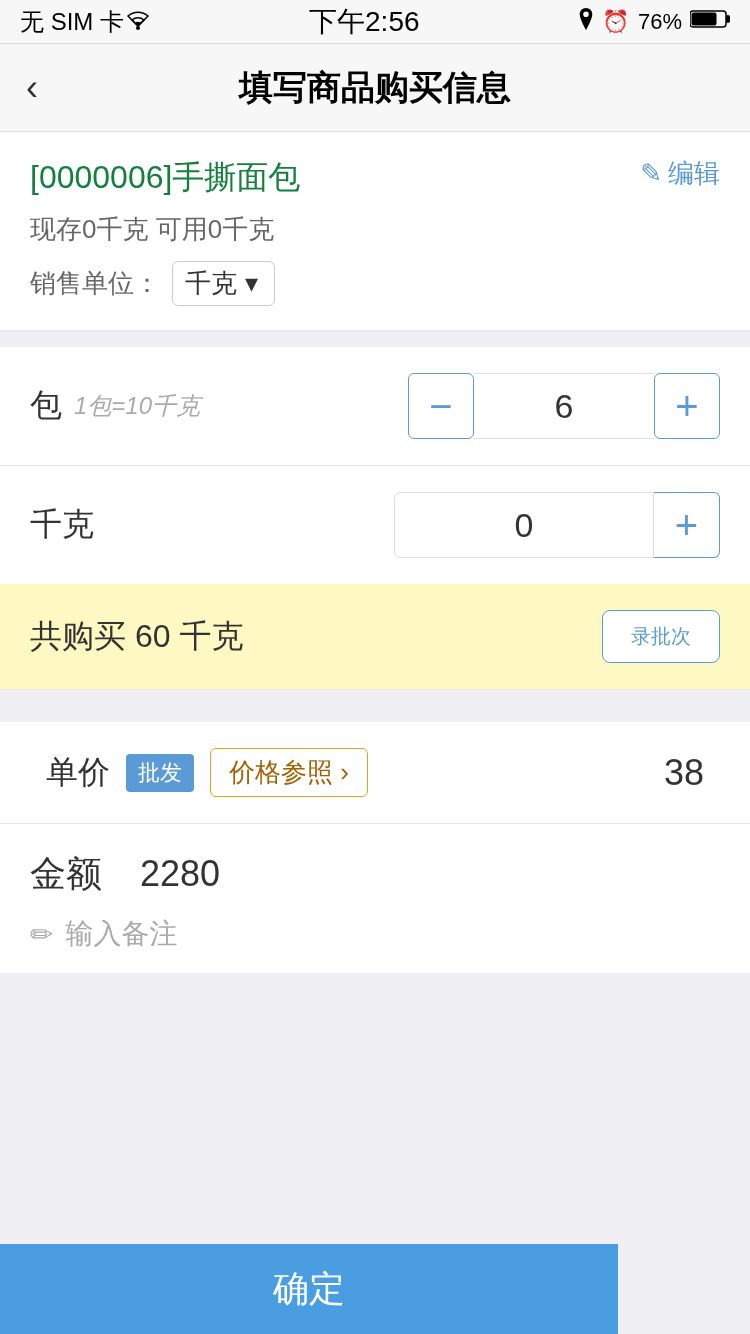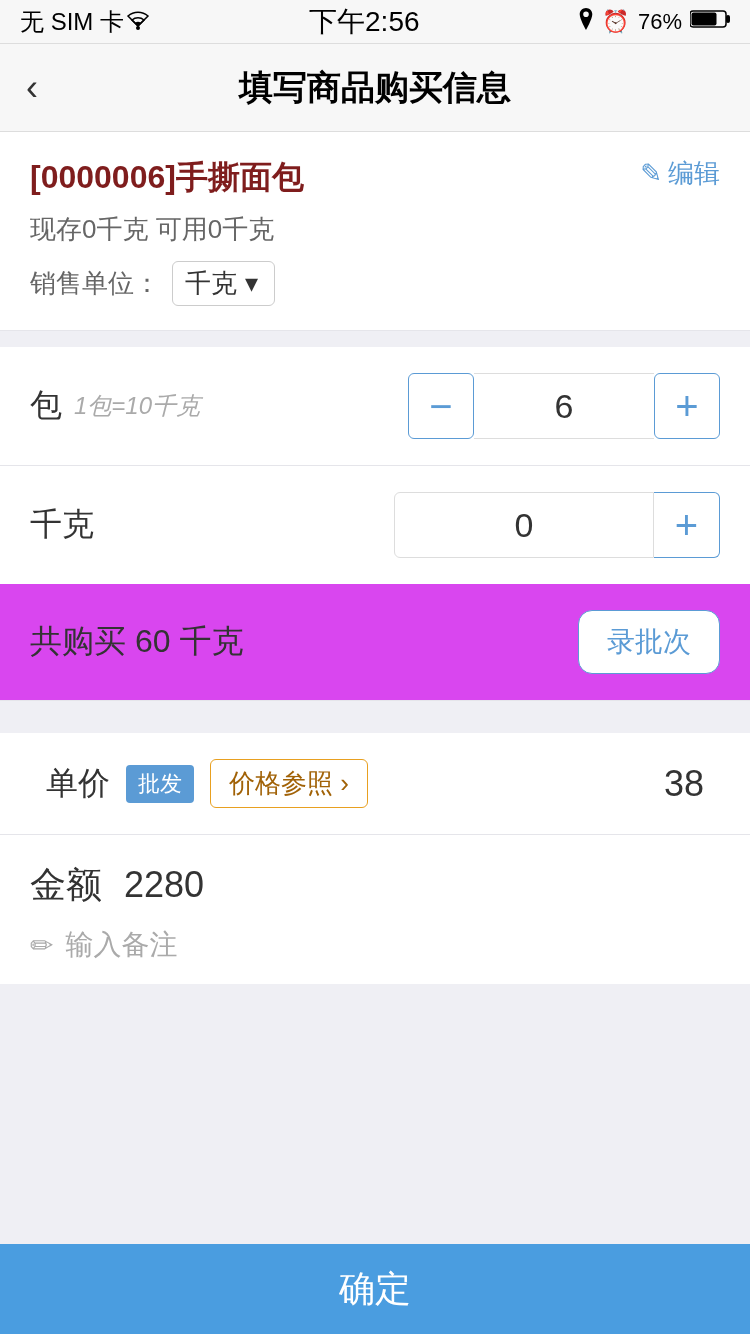--- a/index.html
+++ b/index.html
@@ -70,22 +70,22 @@
       border-radius: 8px;
       display: flex;
       align-items: center;
       justify-content: center;
       flex-shrink: 0;
       overflow: hidden;
     }
     .product-info { flex: 1; }
     .product-name {
       font-size: 32px;
-      font-weight: 700;
-      color: #7f1d1d;
+      font-weight: 400;
+      color: #15803d;
       margin-bottom: 12px;
     }
     .product-stock {
       font-size: 26px;
       color: #666;
       margin-bottom: 14px;
     }
     .product-unit-row {
       display: flex;
       align-items: center;
@@ -183,37 +183,37 @@
       border: 1px solid #ddd;
       border-radius: 6px 0 0 6px;
       text-align: center;
       font-size: 34px;
       color: #333;
       background: #fff;
     }
 
     
     .summary-section {
-      background: #d946ef;
+      background: #fef9c3;
       padding: 26px 30px;
       display: flex;
       align-items: center;
       justify-content: space-between;
       border-bottom: 1px solid #e5e5ea;
     }
     .summary-text {
       font-size: 32px;
       color: #333;
     }
     .batch-btn {
       border: 1px solid #5b9bd5;
       color: #5b9bd5;
-      font-size: 28px;
+      font-size: 20px;
       padding: 12px 28px;
-      border-radius: 14px;
+      border-radius: 8px;
       background: #fff;
       cursor: pointer;
     }
 
     
     .price-section {
       background: #fff;
       margin-top: 16px;
       padding: 26px 46px;
       display: flex;
@@ -275,21 +275,21 @@
       flex: 1;
       background: #efeff4;
       min-height: 300px;
     }
 
     
     .confirm-bar {
       position: fixed;
       bottom: 0;
       left: 0;
-      width: 750px;
+      width: 618px;
       height: 90px;
       background: #4a9de0;
       display: flex;
       align-items: center;
       justify-content: center;
       cursor: pointer;
     }
     .confirm-text {
       font-size: 36px;
       color: #fff;
@@ -395,21 +395,21 @@
     <span class="price-tag">批发</span>
     <button class="price-ref-btn">
       <span>价格参照 ›</span>
     </button>
     <span class="price-value">38</span>
   </div>
 
   <div class="amount-section">
     <div class="amount-row">
       <span>金额</span>
-      <span style="margin-left:12px;">2280</span>
+      <span style="margin-left:28px;">2280</span>
     </div>
     <div class="note-row">
       <span>✏</span>
       <span>输入备注</span>
     </div>
   </div>
 
   <div class="bottom-spacer"></div>
 </div>
 

